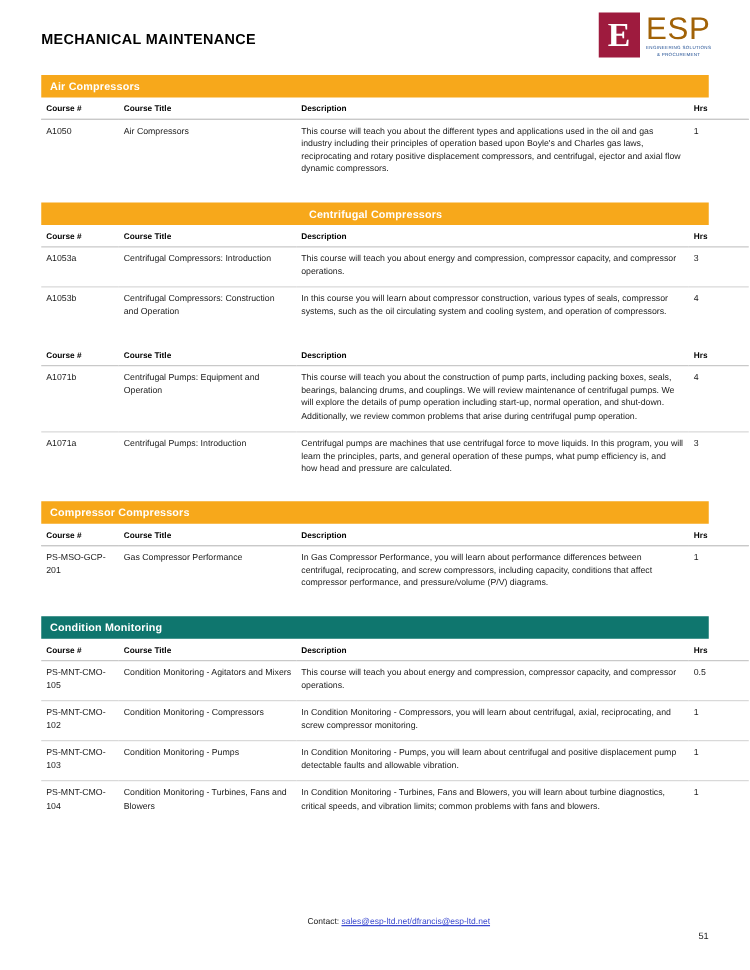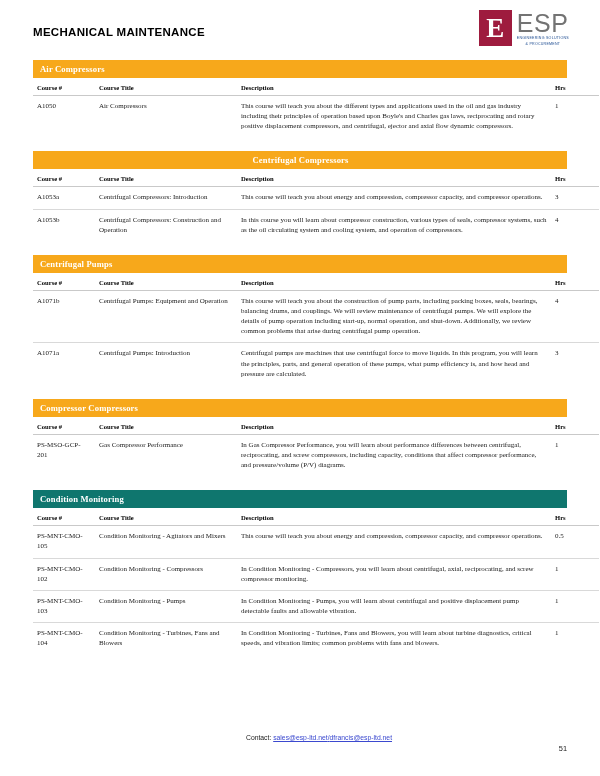--- a/index.html
+++ b/index.html
@@ -77,21 +77,20 @@
     line-height: 5px;
     letter-spacing: 0.25px;
     text-align: center;
     margin-top: 1px;
     white-space: nowrap;
   }
 
   
   .section {
     margin-bottom: 14px;
-    font-family: Liberation Serif, serif;
   }
   .section-bar {
     background: #f7a81b;
     color: #ffffff;
     font-size: 8.6px;
     font-weight: bold;
     padding: 4px 6px 4px 7px;
     letter-spacing: 0.15px;
   }
   table.course-table {
@@ -167,21 +166,21 @@
 <body>
 
 <div class="page">
 
   <div class="page-header">
     <div class="doc-title">MECHANICAL MAINTENANCE</div>
 
     <div class="logo">
       <div class="logo-mark" style="background: rgb(158, 27, 62);">E</div>
       <div class="logo-text">
-        <div class="logo-esp" style="color: #737373;">ESP</div>
+        <div class="logo-esp" style="color: #a16207;">ESP</div>
         <div class="logo-tag" style="color: rgb(24, 72, 143);">ENGINEERING SOLUTIONS</div>
         <div class="logo-tag" style="color: rgb(24, 72, 143);">&amp; PROCUREMENT</div>
       </div>
     </div>
   </div>
 
   <div id="sections-root">
       <div class="section">
         <div class="section-bar" style="background: rgb(247, 168, 27);">Air Compressors</div>
         <table class="course-table">
@@ -224,21 +223,20 @@
             <tr>
               <td class="col-code">A1053b</td>
               <td class="col-title">Centrifugal Compressors: Construction and Operation</td>
               <td class="col-desc">In this course you will learn about compressor construction, various types of seals, compressor systems, such as the oil circulating system and cooling system, and operation of compressors.</td>
               <td class="col-hrs">4</td>
             </tr>
           </tbody>
         </table>
       </div>
       <div class="section">
-        <div class="section-bar" style="background: rgb(247, 168, 27);">Centrifugal Pumps</div>
         <table class="course-table">
           <thead>
             <tr>
               <th class="col-code">Course #</th>
               <th class="col-title">Course Title</th>
               <th class="col-desc">Description</th>
               <th class="col-hrs">Hrs</th>
             </tr>
           </thead>
           <tbody>

